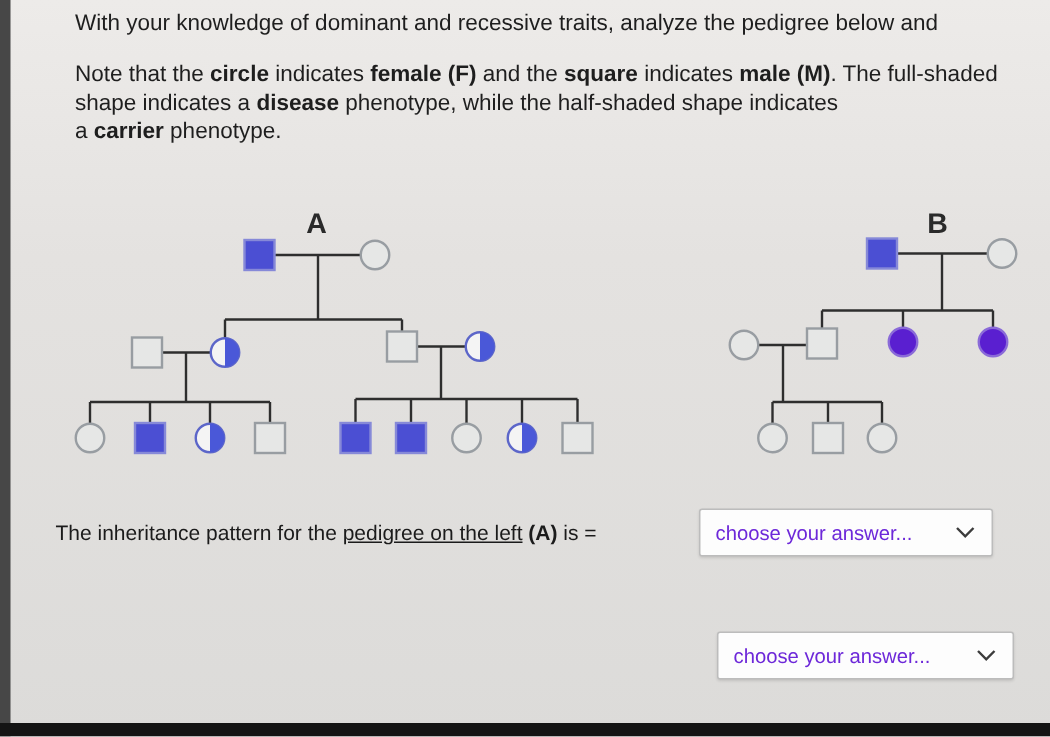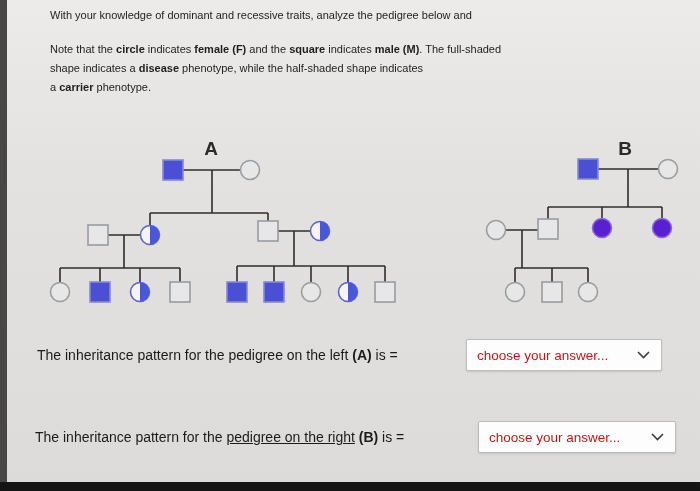--- a/index.html
+++ b/index.html
@@ -4,31 +4,31 @@
 <style>
   * { margin:0; padding:0; box-sizing:border-box; }
   html,body { width:700px; height:491px; }
   .page {
     position:relative; width:700px; height:491px; overflow:hidden;
     background:linear-gradient(180deg,#edebe9 0%,#e4e2e0 35%,#dcdbd9 100%);
     font-family:"Liberation Sans", sans-serif; color:#1e1e1e;
   }
   .edge-left { position:absolute; left:0; top:0; width:7px; height:100%; background:#474747; }
   .edge-bottom { position:absolute; left:0; bottom:0; width:100%; height:9px; background:#141414; }
-  .para { position:absolute; left:50px; width:635px; font-size:11px; line-height:19px; }
+  .para { position:absolute; left:50px; width:635px; font-size:15px; line-height:19px; }
   .intro { top:6px; }
   .note { top:40px; }
   #pedigree-svg { position:absolute; left:0; top:0; width:700px; height:491px; }
   .q-text { position:absolute; font-size:14px; white-space:nowrap; color:#1b1b1b; }
   .q1-text { left:37px; top:347px; }
   .q2-text { left:35px; top:429px; }
   .dropdown {
     position:absolute; background:#fdfdfd; border:1px solid #bcbcbc; border-radius:2px;
     display:flex; align-items:center; justify-content:space-between;
-    padding:0 11px 0 10px; font-size:13.5px; color:#b91c1c; cursor:pointer;
+    padding:0 11px 0 10px; font-size:13.5px; color:#6d28d9; cursor:pointer;
     box-shadow:0 1px 2px rgba(0,0,0,0.12);
   }
   .dd1 { left:466px; top:339px; width:196px; height:32px; }
   .dd2 { left:478px; top:421px; width:198px; height:32px; }
   .chev svg { display:block; }
 </style>
 </head>
 <body>
 
 <div class="page">
@@ -99,31 +99,30 @@
         <circle cx="496" cy="230" r="9.5" fill="#e6e7e6" stroke="#989da2" stroke-width="1.6"></circle>
         <rect x="538" y="219" width="20" height="20" fill="#e6e7e6" stroke="#989da2" stroke-width="1.6"></rect>
         <circle cx="602" cy="228" r="9.5" fill="#5a1fd0" stroke="#8a6ad8" stroke-width="1.6"></circle>
         <circle cx="662" cy="228" r="9.5" fill="#5a1fd0" stroke="#8a6ad8" stroke-width="1.6"></circle>
         <circle cx="515" cy="292" r="9.5" fill="#e6e7e6" stroke="#989da2" stroke-width="1.6"></circle>
         <rect x="542" y="282" width="20" height="20" fill="#e6e7e6" stroke="#989da2" stroke-width="1.6"></rect>
         <circle cx="588" cy="292" r="9.5" fill="#e6e7e6" stroke="#989da2" stroke-width="1.6"></circle>
       </g>
     </svg>
 
-  <span class="q-text q1-text"><span>The inheritance pattern for the </span><span style="">pedigree on the left</span><span> </span><span style="font-weight: 700;">(A)</span><span> is =</span></span>
+  <span class="q-text q1-text"><span>The inheritance pattern for the </span><span style="text-decoration: underline;">pedigree on the left</span><span> </span><span style="font-weight: 700;">(A)</span><span> is =</span></span>
   <div class="dropdown dd1">
     <span>choose your answer...</span>
     <span class="chev">
       <svg width="13" height="8" viewBox="0 0 13 8">
           <polyline points="1,1 6.5,6.5 12,1" fill="none" stroke="#3c3c3c" stroke-width="1.6"></polyline>
         </svg>
     </span>
   </div>
 
-  <span class="q-text q2-text"><span>The inheritance pattern for the </span><span style="text-decoration: underline;">pedigree on the right</span><span> </span><span style="font-weight: 700;">(B)</span><span> is =</span></span>
   <div class="dropdown dd2">
     <span>choose your answer...</span>
     <span class="chev">
       <svg width="13" height="8" viewBox="0 0 13 8">
           <polyline points="1,1 6.5,6.5 12,1" fill="none" stroke="#3c3c3c" stroke-width="1.6"></polyline>
         </svg>
     </span>
   </div>
 
   <div class="edge-bottom"></div>

